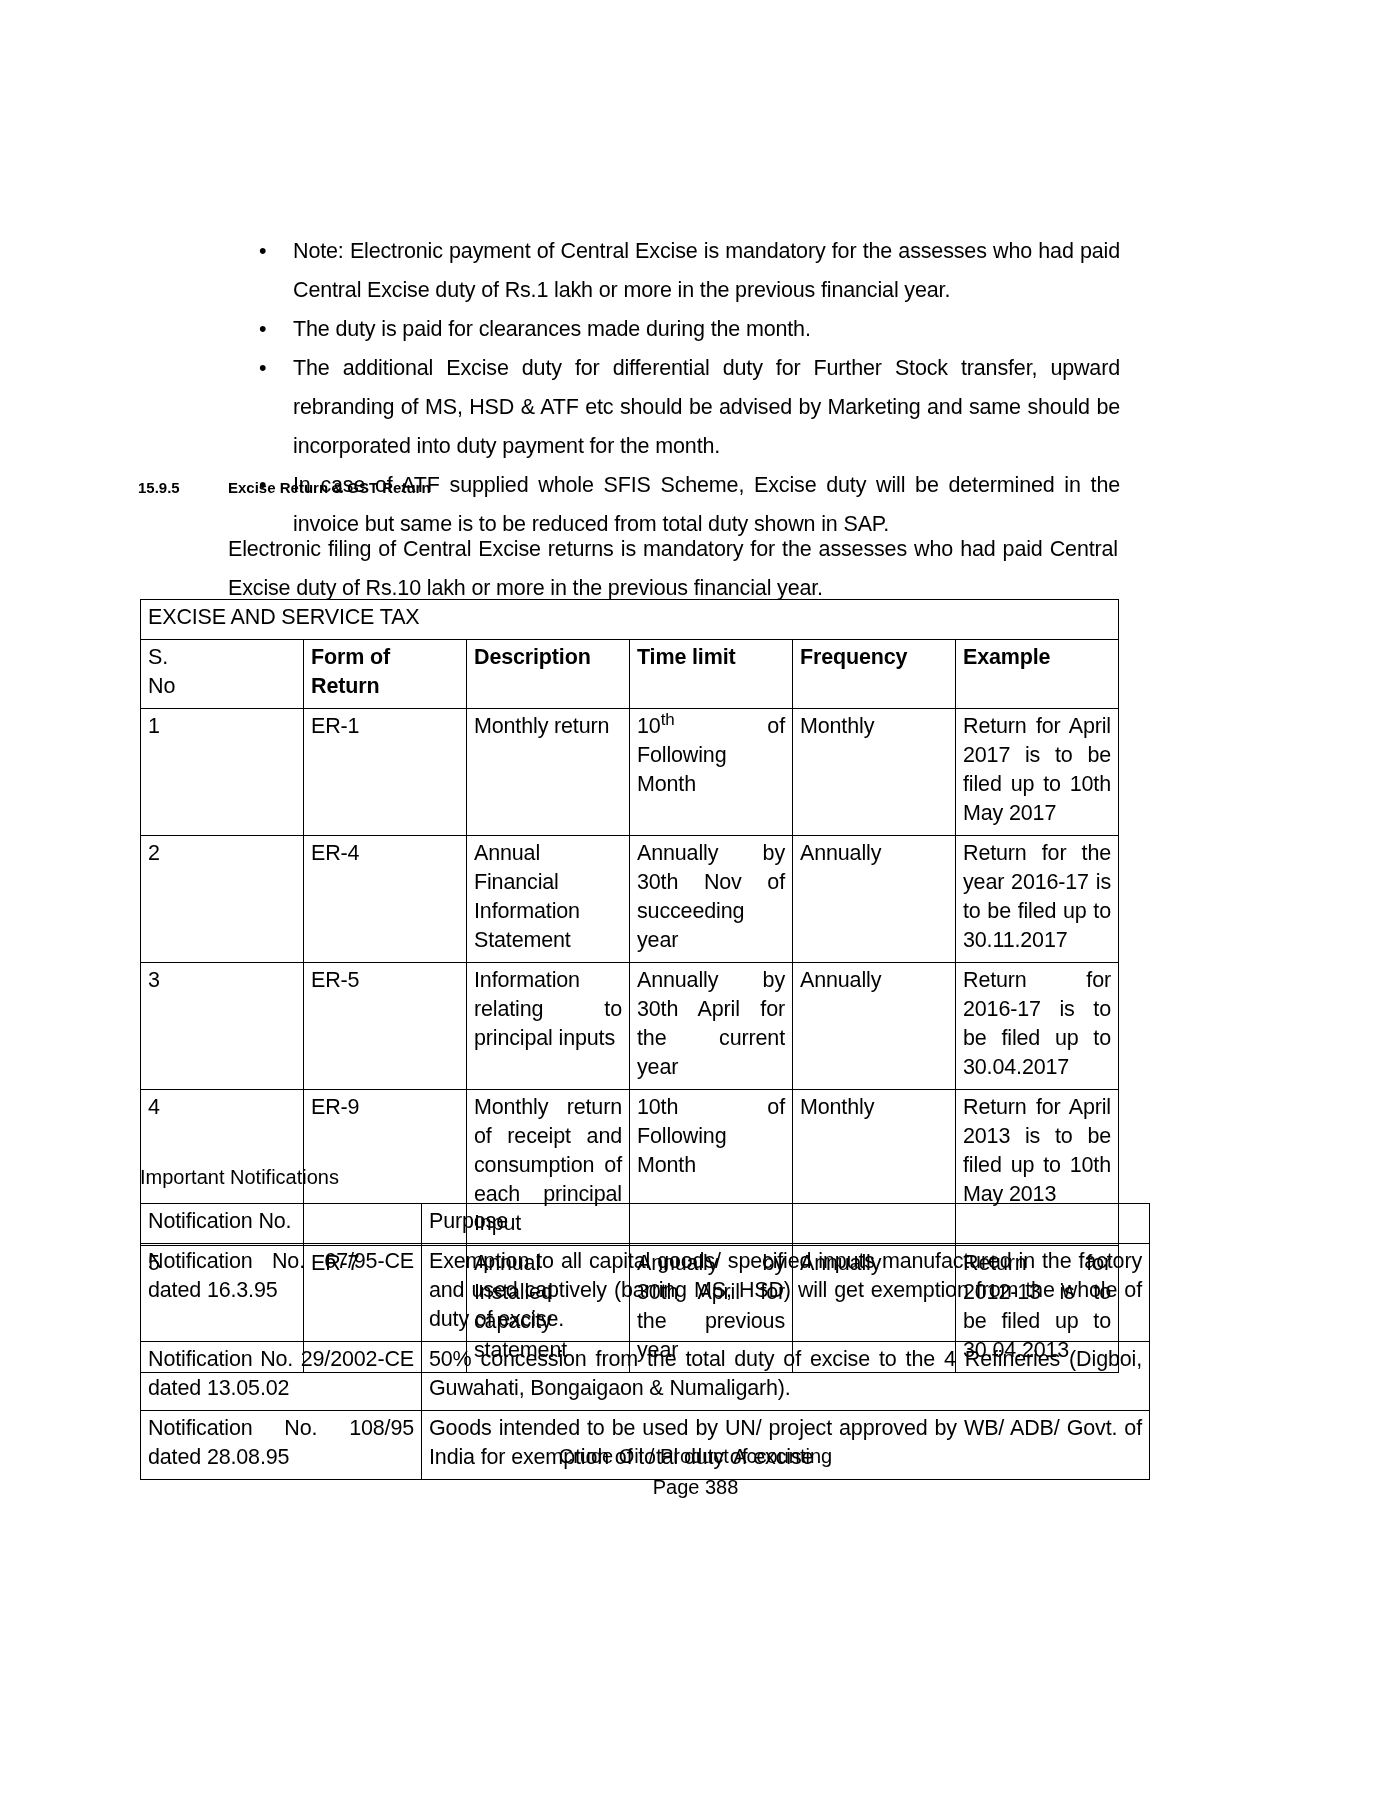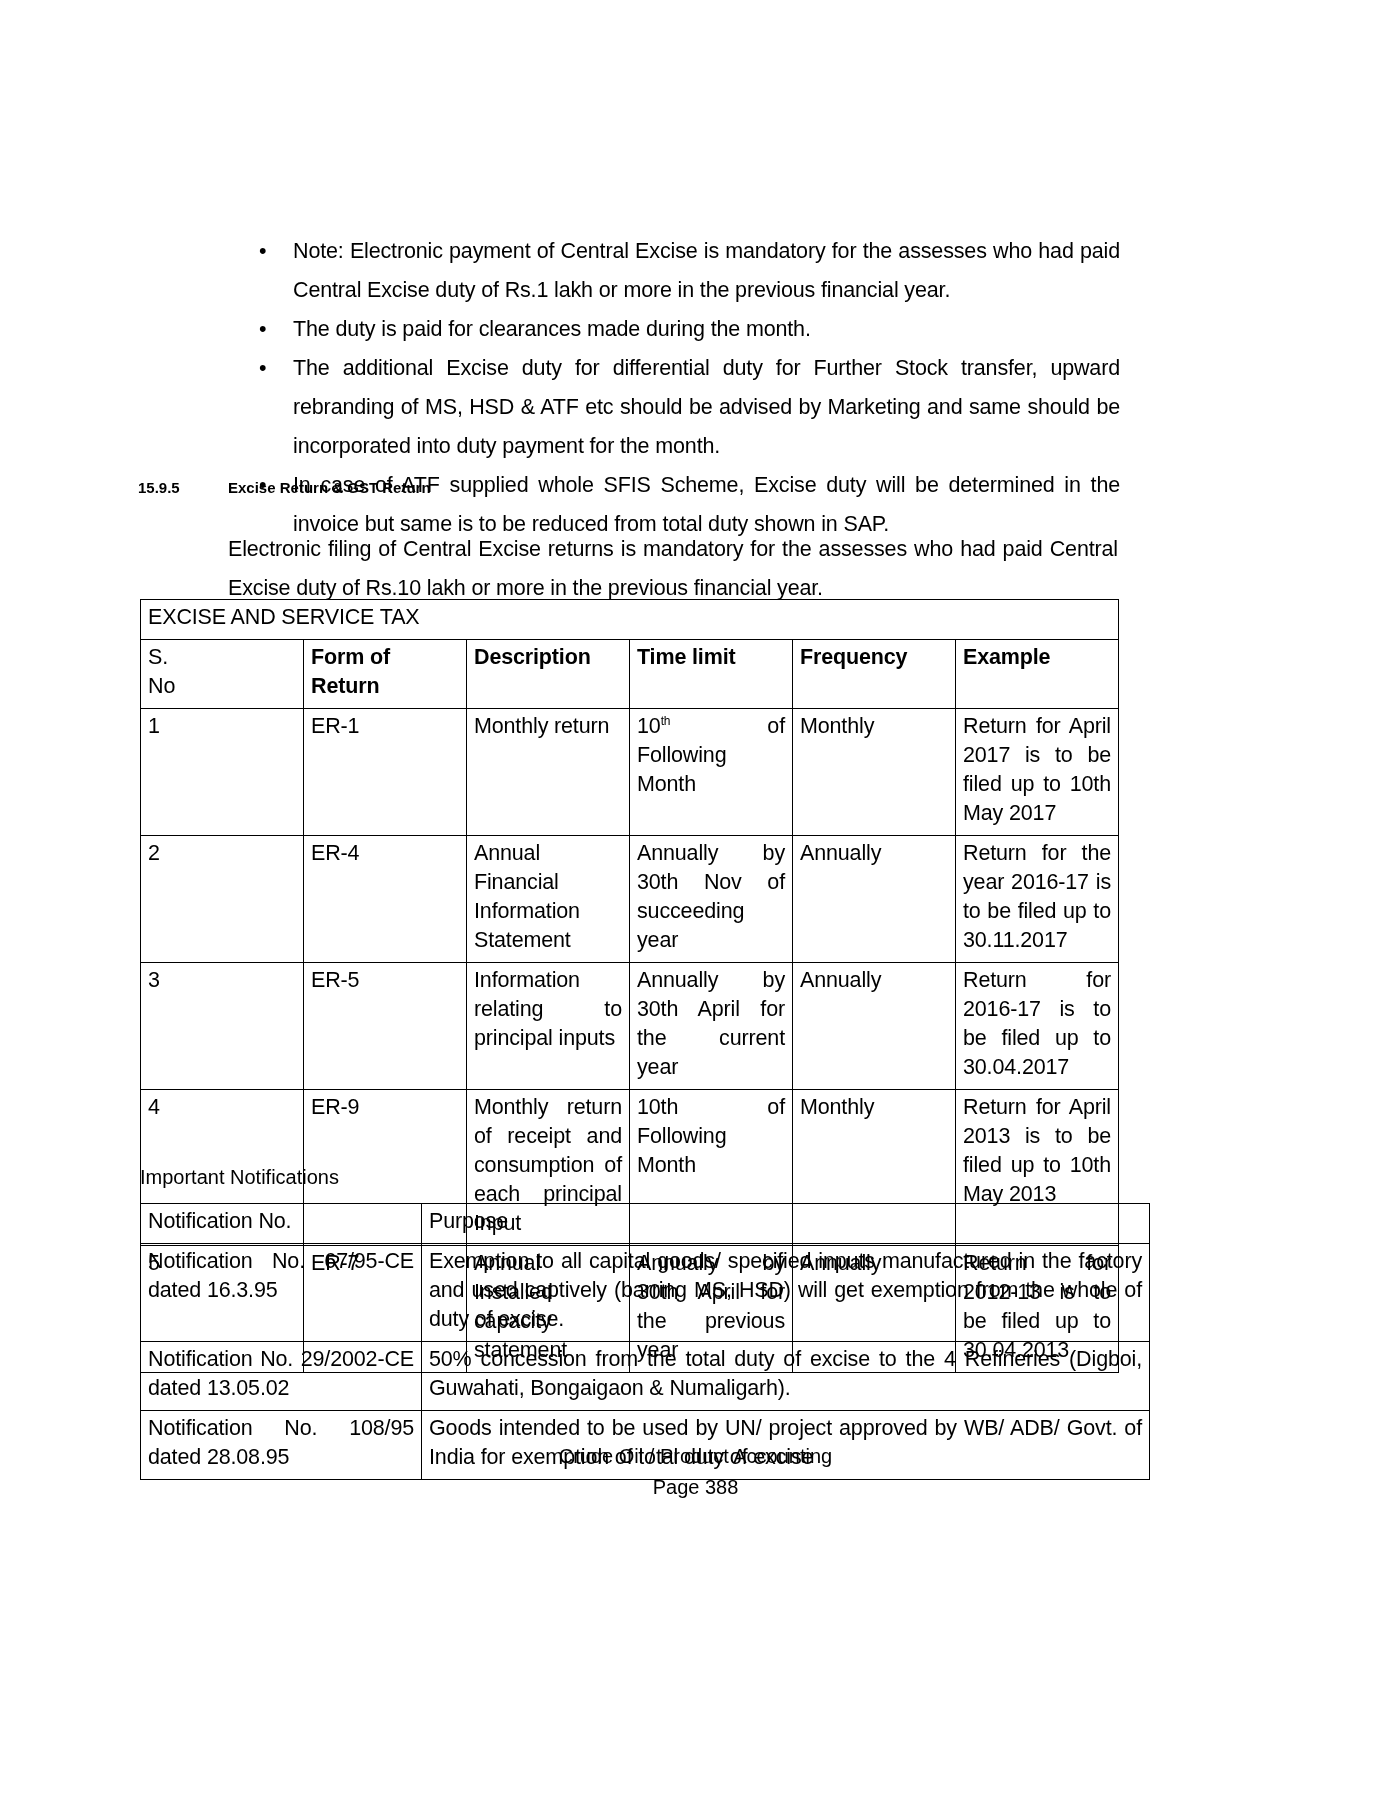--- a/index.html
+++ b/index.html
@@ -127,21 +127,21 @@
   #excise-table td.c-time     { width: 176px; margin-left: 10px; }
   #excise-table td.c-freq     { width: 128px; }
   #excise-table td.c-ex       { width: 323px; }
 
   .title-row td {
     padding-top: 6px;
     padding-bottom: 10px;
   }
 
   sup.ord {
-    font-size: 12px;
+    font-size: 17px;
     vertical-align: super;
     line-height: 0;
   }
 
   
   #notif-label {
     position: absolute;
     left: 140px;
     top: 1161px;
     font-size: 20px;

